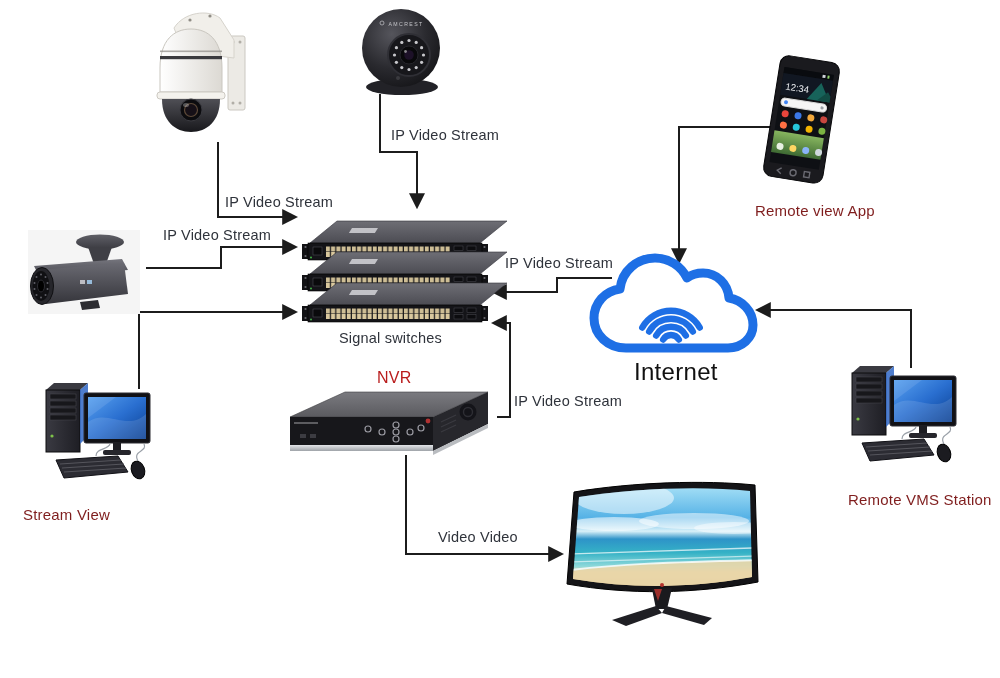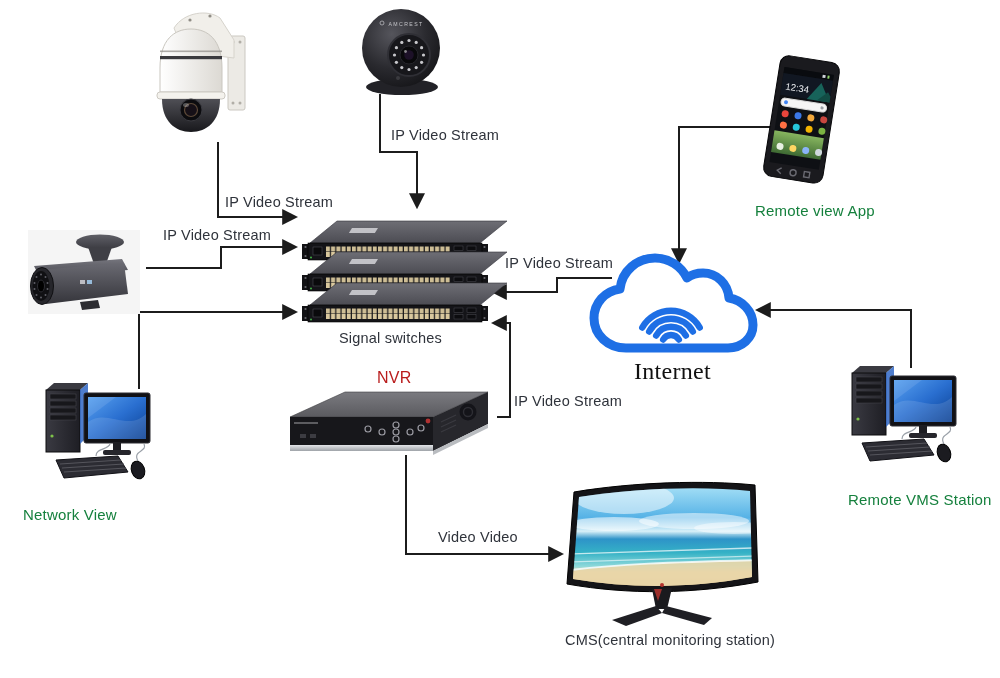--- a/index.html
+++ b/index.html
@@ -5,23 +5,23 @@
   html,body{margin:0;padding:0;background:#ffffff;}
   #canvas{
     position:relative;width:1000px;height:678px;background:#ffffff;overflow:hidden;
     font-family:"Liberation Sans","DejaVu Sans",sans-serif;
   }
   .abs{position:absolute;}
   .lbl{
     position:absolute;color:#2f333b;font-size:14.5px;line-height:1.15;
     white-space:nowrap;letter-spacing:.2px;text-align:right;
   }
-  .lbl.big{font-size:24px;color:#111;letter-spacing:.3px;font-family:Liberation Serif, serif;}
+  .lbl.big{font-size:24px;color:#111;letter-spacing:.3px;}
   .lbl.mid{font-size:16px;color:#b91c1c;}
-  .lbl.pc{font-size:15px;color:#15803d;}
+  .lbl.pc{font-size:15px;color:#7f1d1d;}
   svg{display:block;}
 </style>
 </head>
 <body>
 
 <div id="canvas">
 
   <svg width="0" height="0" class="abs" aria-hidden="true">
     <defs>
       <marker id="arrowhead" viewBox="0 0 10 10" refX="3" refY="5" markerWidth="8" markerHeight="8" orient="auto-start-reverse">
@@ -357,17 +357,16 @@
   <div class="lbl" style="left:225px;top:194px">IP Video Stream</div>
   <div class="lbl" style="left:163px;top:227px">IP Video Stream</div>
   <div class="lbl" style="left:391px;top:127px">IP Video Stream</div>
   <div class="lbl" style="left:505px;top:255px">IP Video Stream</div>
   <div class="lbl" style="left:514px;top:393px">IP Video Stream</div>
   <div class="lbl" style="left:438px;top:529px">Video Video</div>
   <div class="lbl pc" style="left:755px;top:202px">Remote view App</div>
   <div class="lbl" style="left:339px;top:330px">Signal switches</div>
   <div class="lbl mid" style="left:377px;top:369px">NVR</div>
   <div class="lbl big" style="left:634px;top:358px">Internet</div>
-  <div class="lbl pc" style="left:23px;top:506px">Network View</div>
+  <div class="lbl pc" style="left:23px;top:506px">Stream View</div>
   <div class="lbl pc" style="left:848px;top:491px">Remote VMS Station</div>
-  <div class="lbl" style="left:565px;top:632px">CMS(central monitoring station)</div>
 
 </div>
 
 </body></html>

